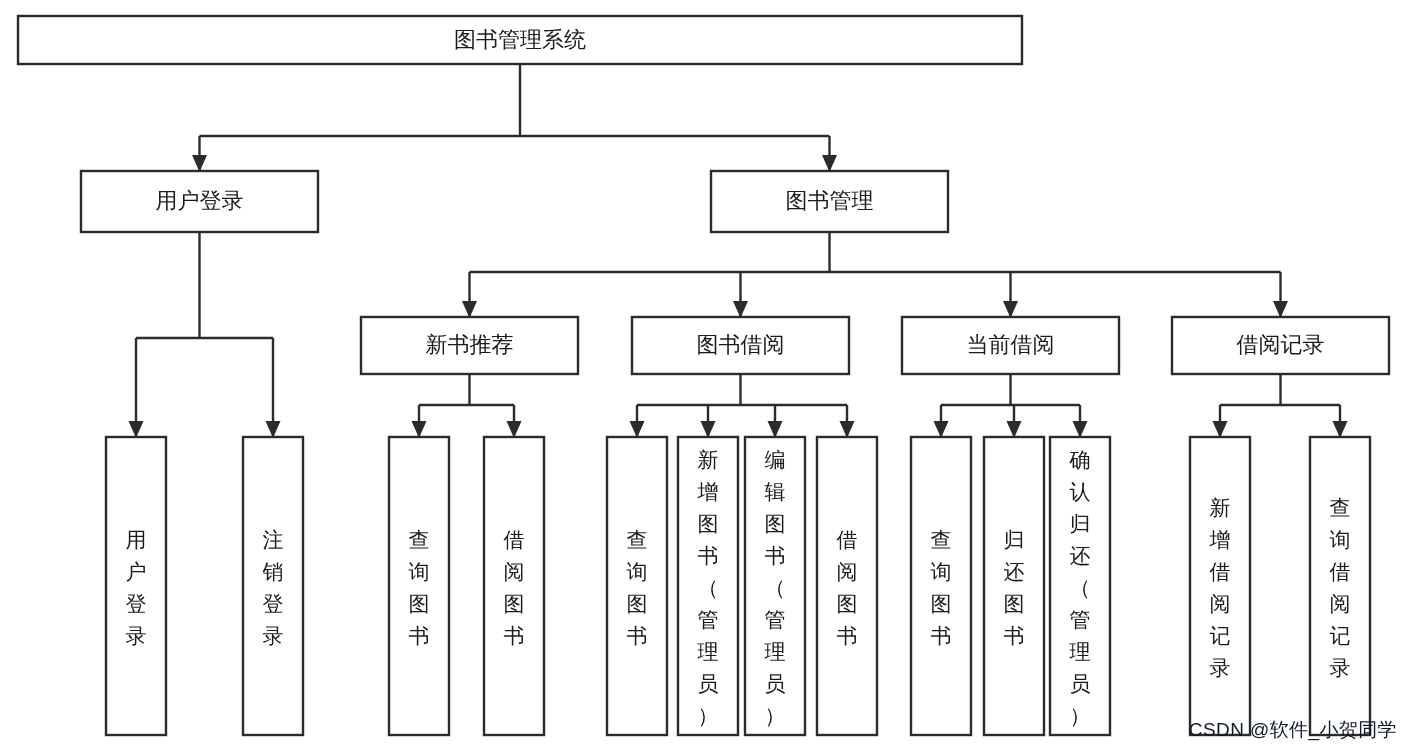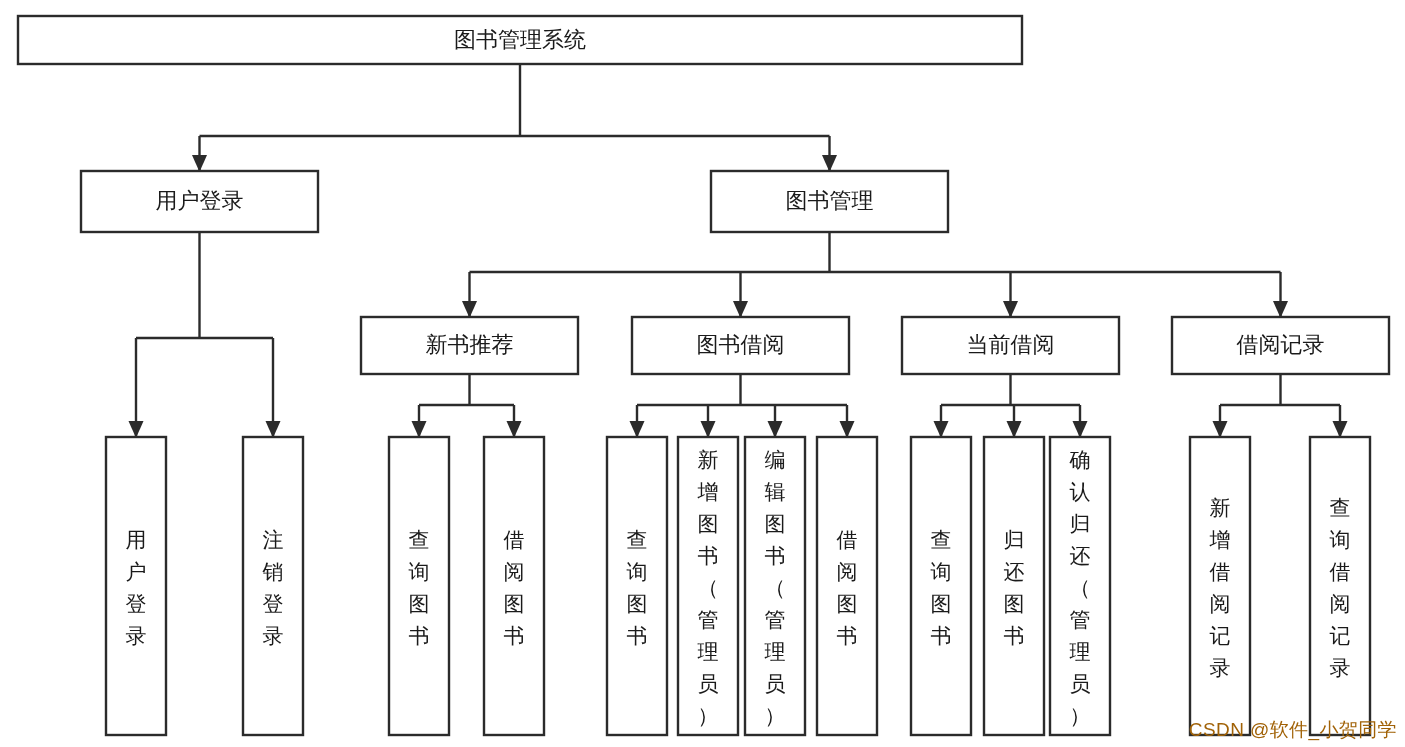--- a/index.html
+++ b/index.html
@@ -46,21 +46,21 @@
   .arrow-head {
     fill: #2b2b2b;
     stroke: none;
   }
   .watermark {
     position: absolute;
     right: 8px;
     bottom: 4px;
     font-family: "Liberation Sans", "DejaVu Sans", sans-serif;
     font-size: 19px;
-    color: #a16207;
+    color: #0f172a;
     letter-spacing: 0.4px;
     white-space: nowrap;
     pointer-events: none;
     user-select: none;
   }
 </style>
 </head>
 <body>
 
 <svg id="diagram" viewBox="0 0 1405 747">

